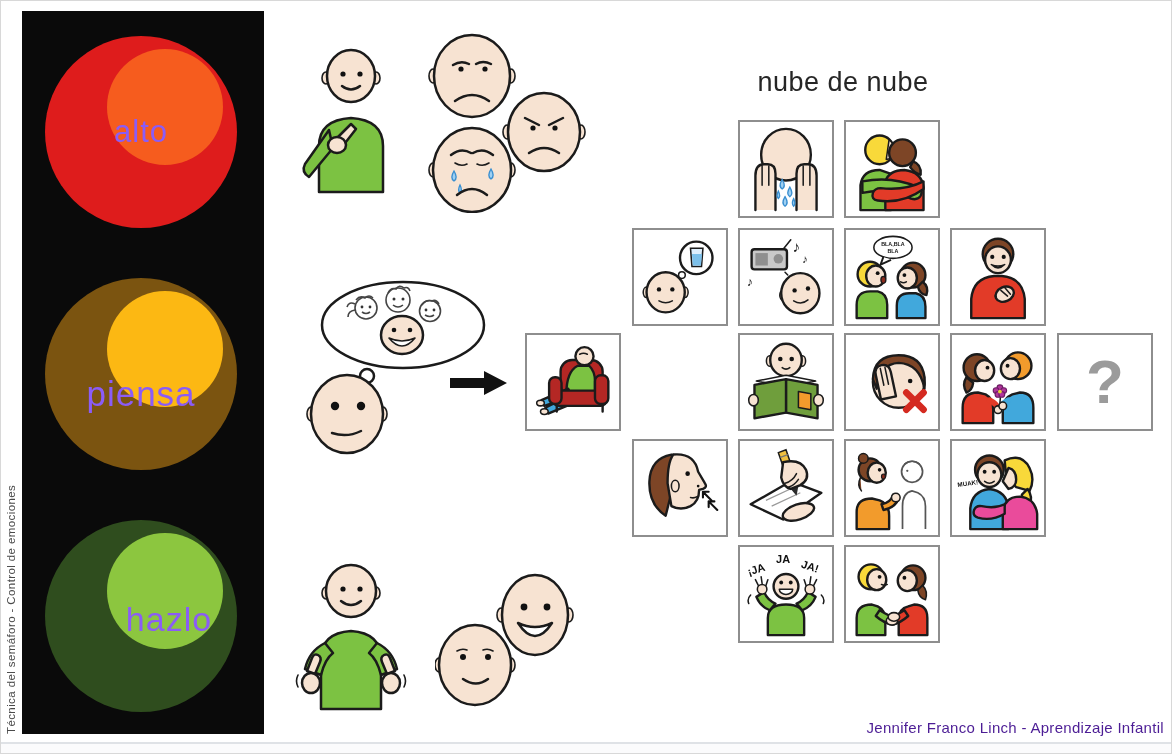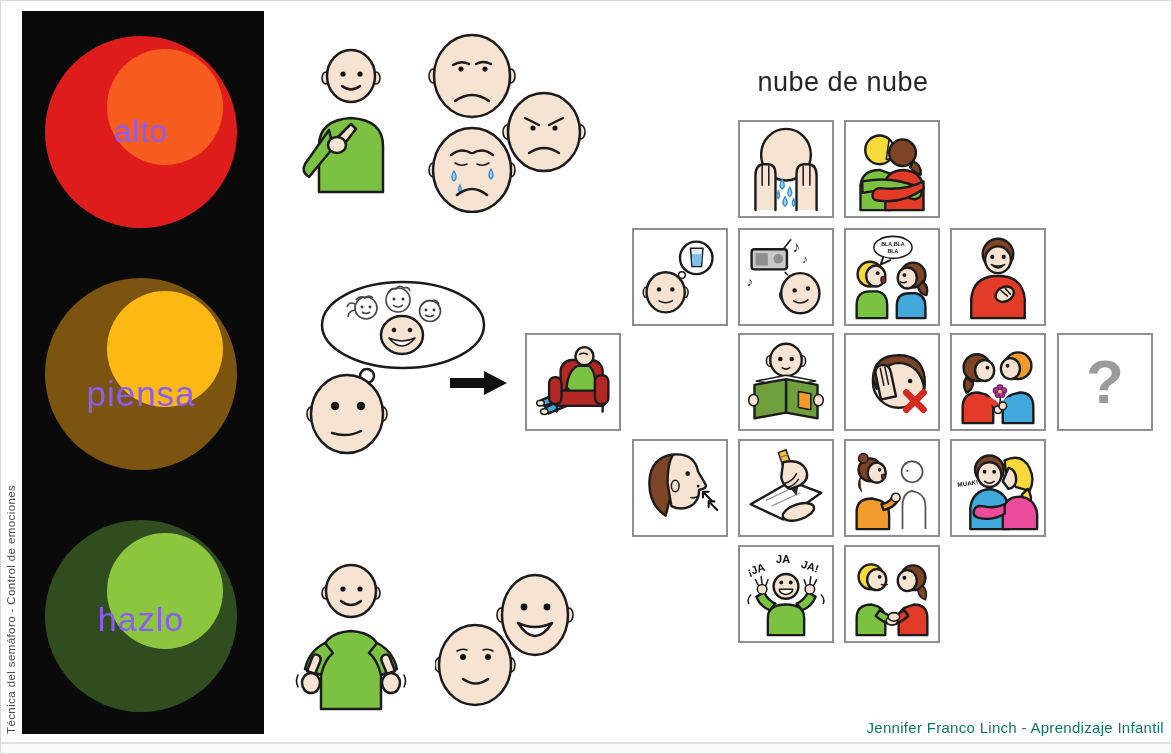--- a/index.html
+++ b/index.html
@@ -16,30 +16,30 @@
   }
   
   .tl-box{position:absolute;left:21px;top:10px;width:242px;height:723px;background:#0a0a0a;}
   .light{position:absolute;left:23px;width:192px;height:192px;}
   .light-alto{top:25px}.light-piensa{top:267px}.light-hazlo{top:509px}
   .light .outer{position:absolute;left:0;top:0;width:192px;height:192px;border-radius:50%;}
   .light .inner{position:absolute;left:62px;top:13px;width:116px;height:116px;border-radius:50%;}
   .light .lbl{position:absolute;width:100%;text-align:center;color:#8b5cf6;letter-spacing:1px;}
   .light-alto .lbl{top:78px;font-size:31px;}
   .light-piensa .lbl{top:84px;font-size:35px;margin-top:12px;}
-  .light-hazlo .lbl{top:80px;font-size:34px;}
+  .light-hazlo .lbl{top:80px;font-size:34px;padding-left:28px;}
   
   .fig{position:absolute;}
   
   .cloud-title{position:absolute;left:712px;top:66px;width:260px;text-align:center;
     font-size:27px;color:#262626;letter-spacing:.5px;}
   .card{position:absolute;width:92px;height:94px;background:#fff;border:2px solid #8e8e8e;
     display:flex;align-items:center;justify-content:center;}
   .qmark{font-size:62px;font-weight:800;color:#9b9b9b;line-height:1;}
-  .credit{position:absolute;right:7px;top:718px;font-size:15px;color:#0f766e;letter-spacing:.3px;}
+  .credit{position:absolute;right:7px;top:718px;font-size:15px;color:#4c1d95;letter-spacing:.3px;}
   .bottom-edge{position:absolute;left:0;top:741px;width:100%;height:13px;background:#fbfbfc;border-top:2px solid #dfe2e6;}
   
   svg .st{stroke:#1b1b1b;stroke-width:2.5;stroke-linecap:round;stroke-linejoin:round;}
   svg .st2{stroke:#1b1b1b;stroke-width:1.6;stroke-linecap:round;stroke-linejoin:round;}
   svg .nf{fill:none;}
   svg .skin{fill:#f7e3d2;}
   svg .white{fill:#fff;}
   svg .green{fill:#7cc242;}
   svg .red{fill:#e23b28;}
   svg .blue{fill:#41a8dc;}

